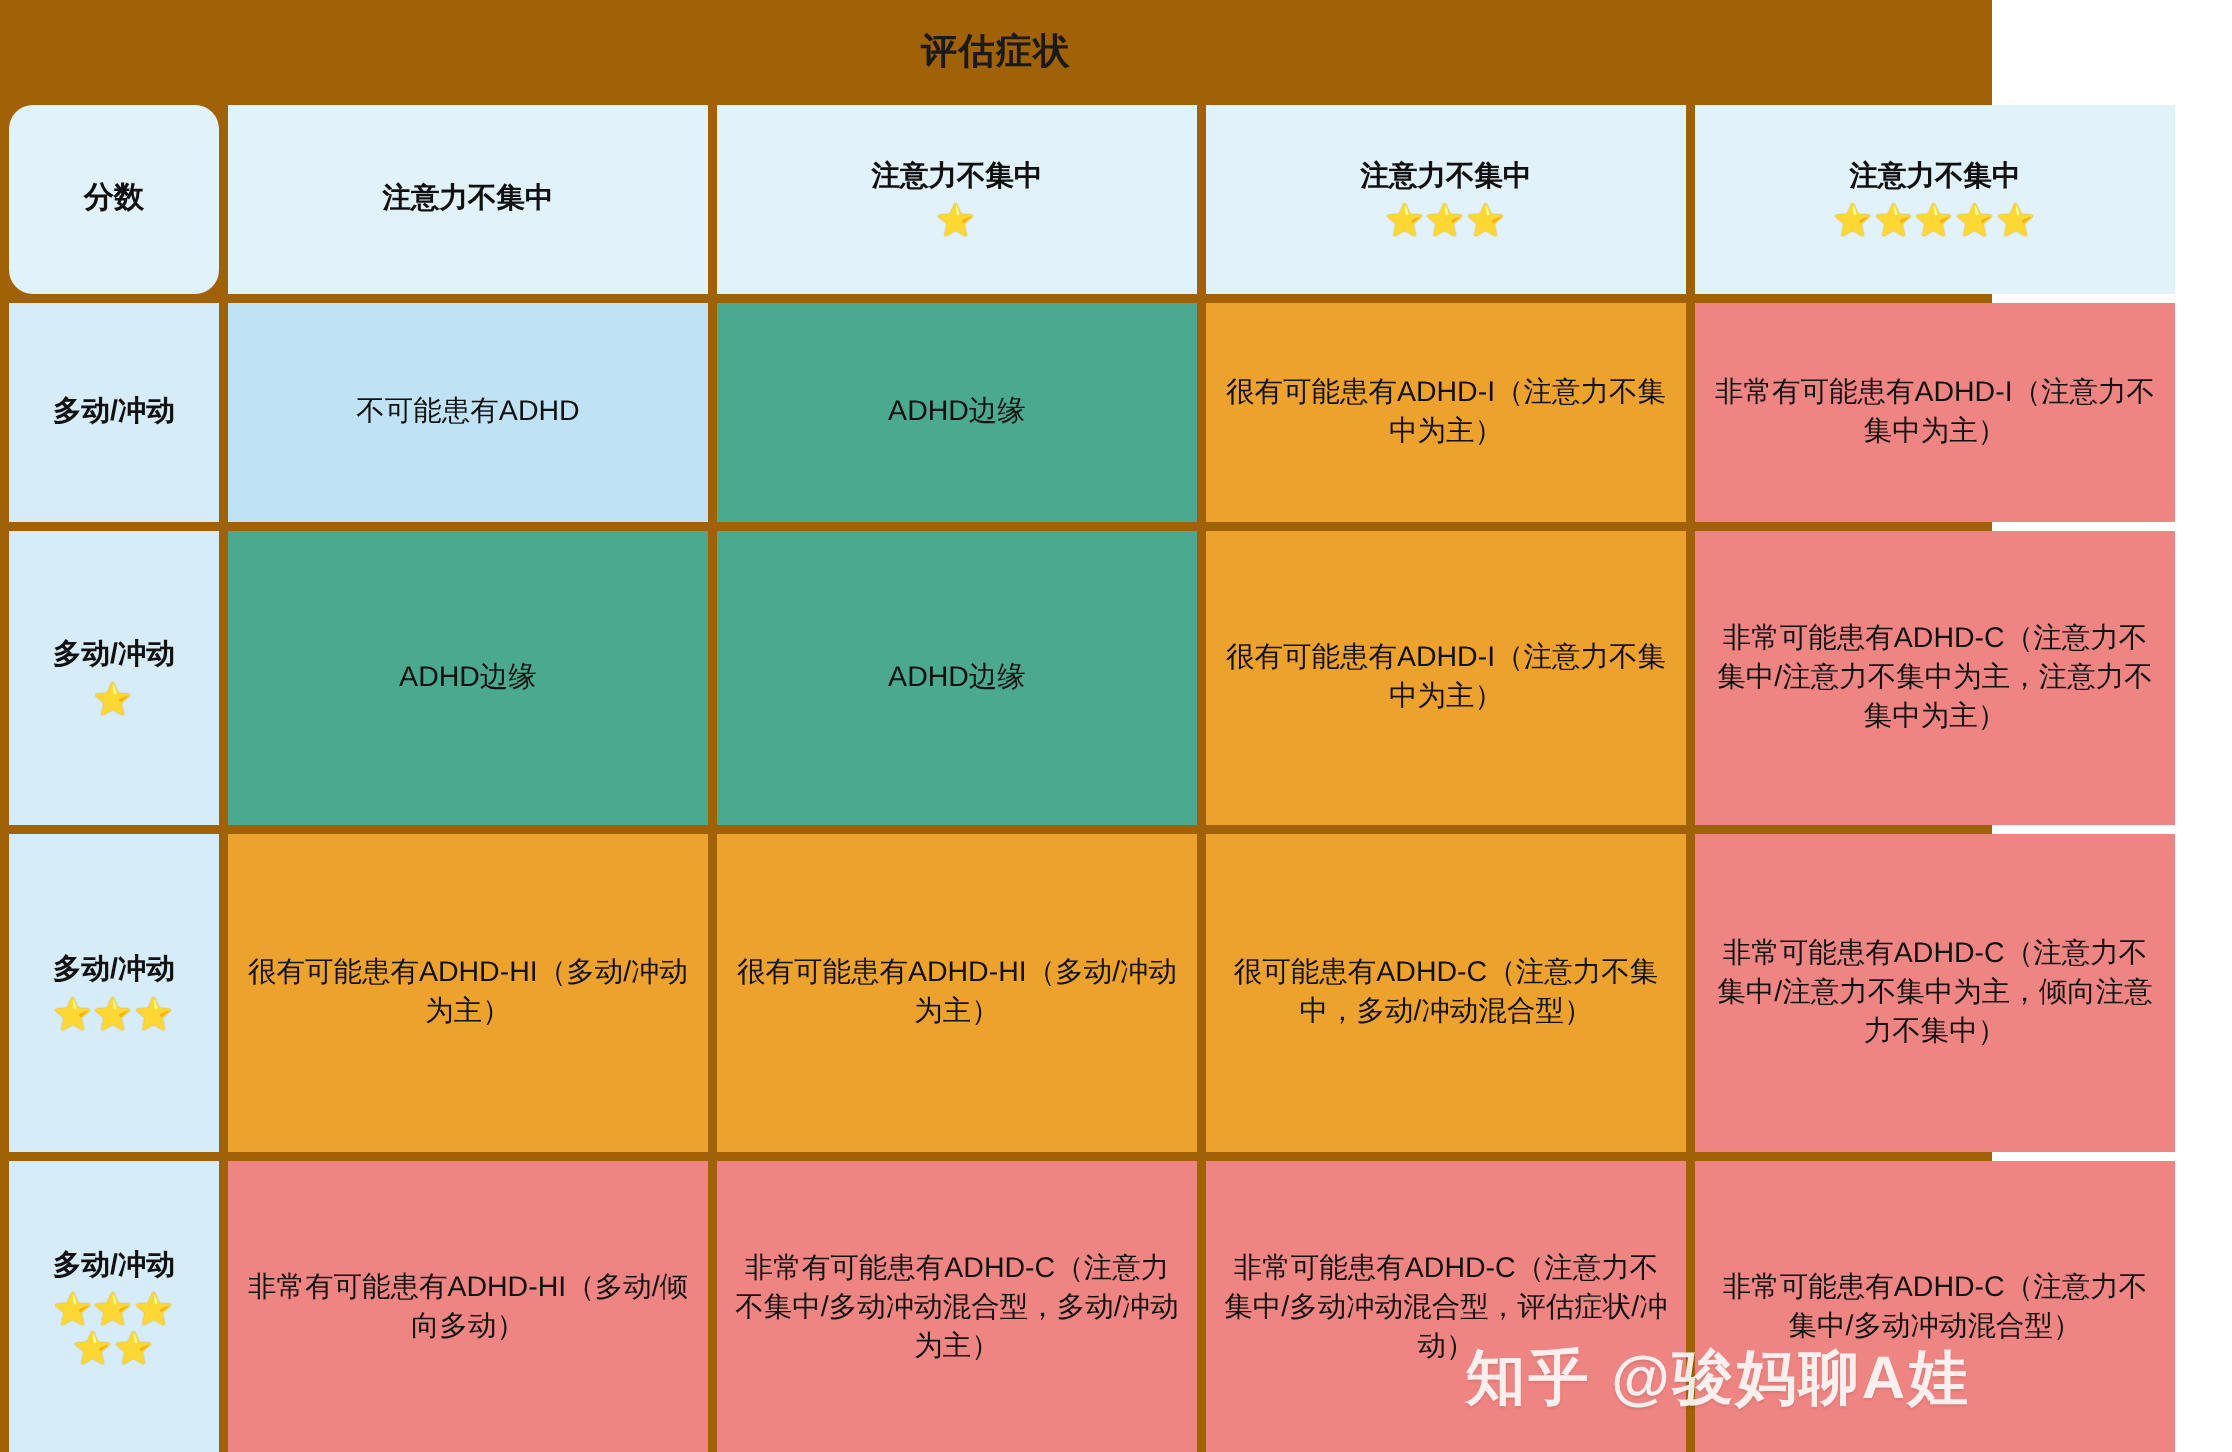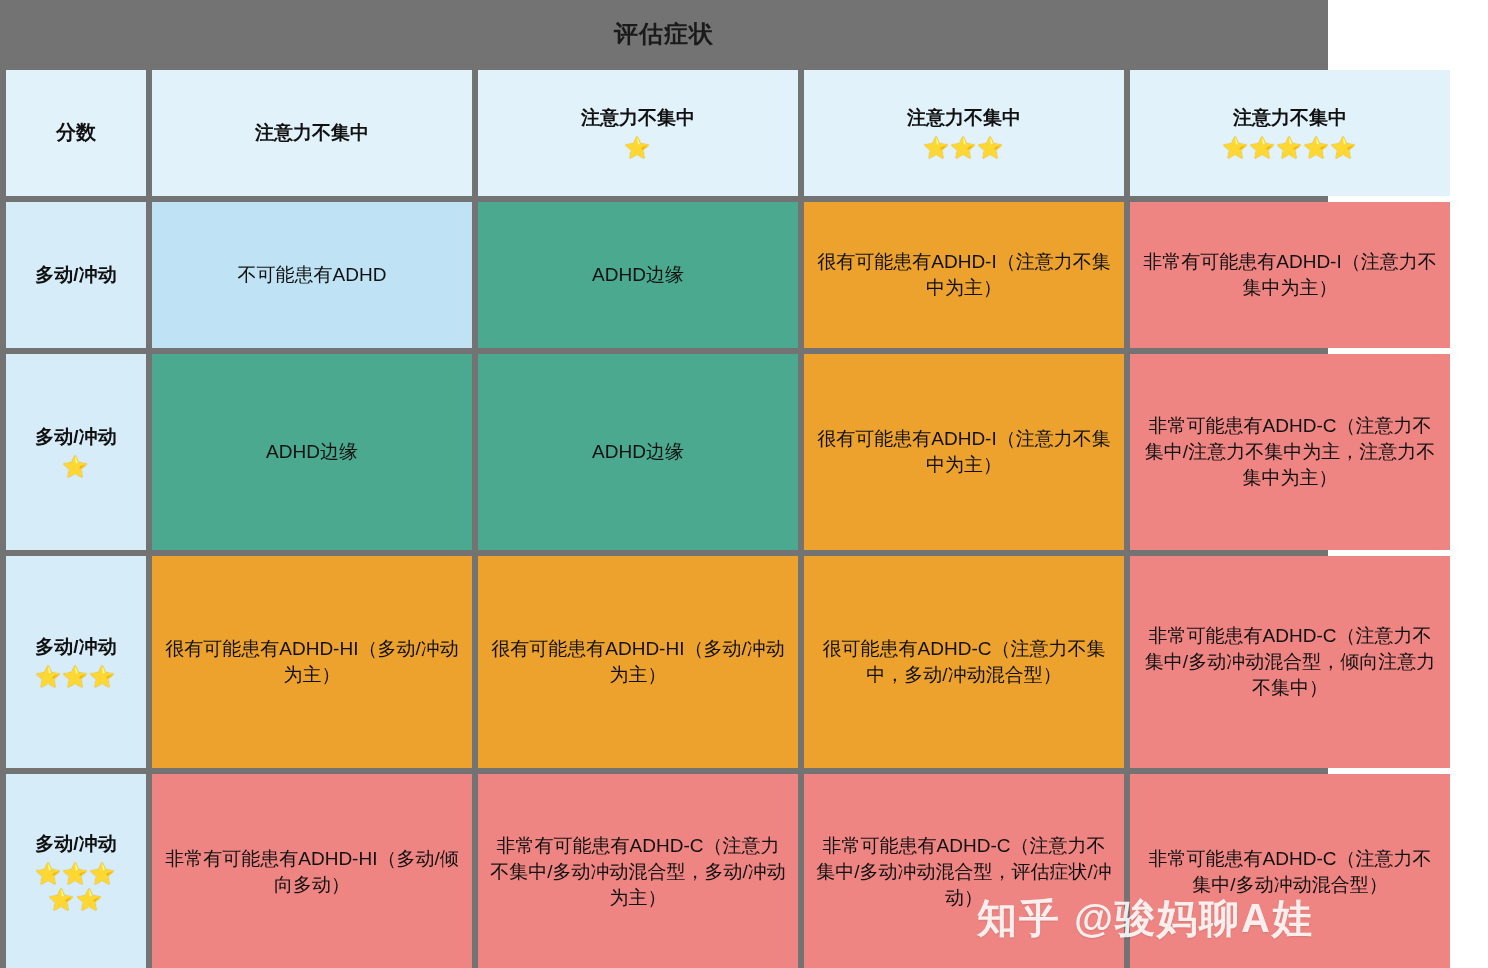--- a/index.html
+++ b/index.html
@@ -7,21 +7,21 @@
     width: 1488px;
     height: 968px;
     background: #ffffff;
     font-family: "Liberation Sans", "DejaVu Sans", sans-serif;
     overflow: hidden;
   }
   #page {
     position: relative;
     width: 1328px;
     height: 968px;
-    background: #737373;
+    background: #a16207;
   }
   #title {
     text-align: center;
     font-size: 24px;
     font-weight: bold;
     color: #1a1a1a;
     padding-top: 18px;
     padding-bottom: 14px;
     letter-spacing: 1px;
   }
@@ -45,20 +45,21 @@
 
   
   tr.header-row td {
     background: #e2f2fb;
     font-weight: bold;
     height: 126px;
     font-size: 19px;
   }
   tr.header-row td.score-head {
     font-size: 20px;
+    border-radius: 16px;
   }
   
   td.row-label {
     background: #d7ecf9;
     font-weight: bold;
     font-size: 19px;
   }
   
   td.bg-lightblue { background: #bfe3f5; margin-left: 48px; }
   td.bg-green     { background: #4aa98e; }
@@ -177,21 +178,21 @@
           <td class="bg-orange">
             <span class="cell-text">很有可能患有ADHD-HI（多动/冲动为主）</span>
           </td>
           <td class="bg-orange">
             <span class="cell-text">很有可能患有ADHD-HI（多动/冲动为主）</span>
           </td>
           <td class="bg-orange">
             <span class="cell-text">很可能患有ADHD-C（注意力不集中，多动/冲动混合型）</span>
           </td>
           <td class="bg-red">
-            <span class="cell-text">非常可能患有ADHD-C（注意力不集中/多动冲动混合型，倾向注意力不集中）</span>
+            <span class="cell-text">非常可能患有ADHD-C（注意力不集中/注意力不集中为主，倾向注意力不集中）</span>
           </td>
         </tr>
         <tr class="r4">
           <td class="row-label">
             <span class="cell-text">多动/冲动</span>
             <span class="stars"><span class="star-glyph">⭐</span><span class="star-glyph">⭐</span><span class="star-glyph">⭐</span><br><span class="star-glyph">⭐</span><span class="star-glyph">⭐</span></span>
           </td>
           <td class="bg-red">
             <span class="cell-text">非常有可能患有ADHD-HI（多动/倾向多动）</span>
           </td>

